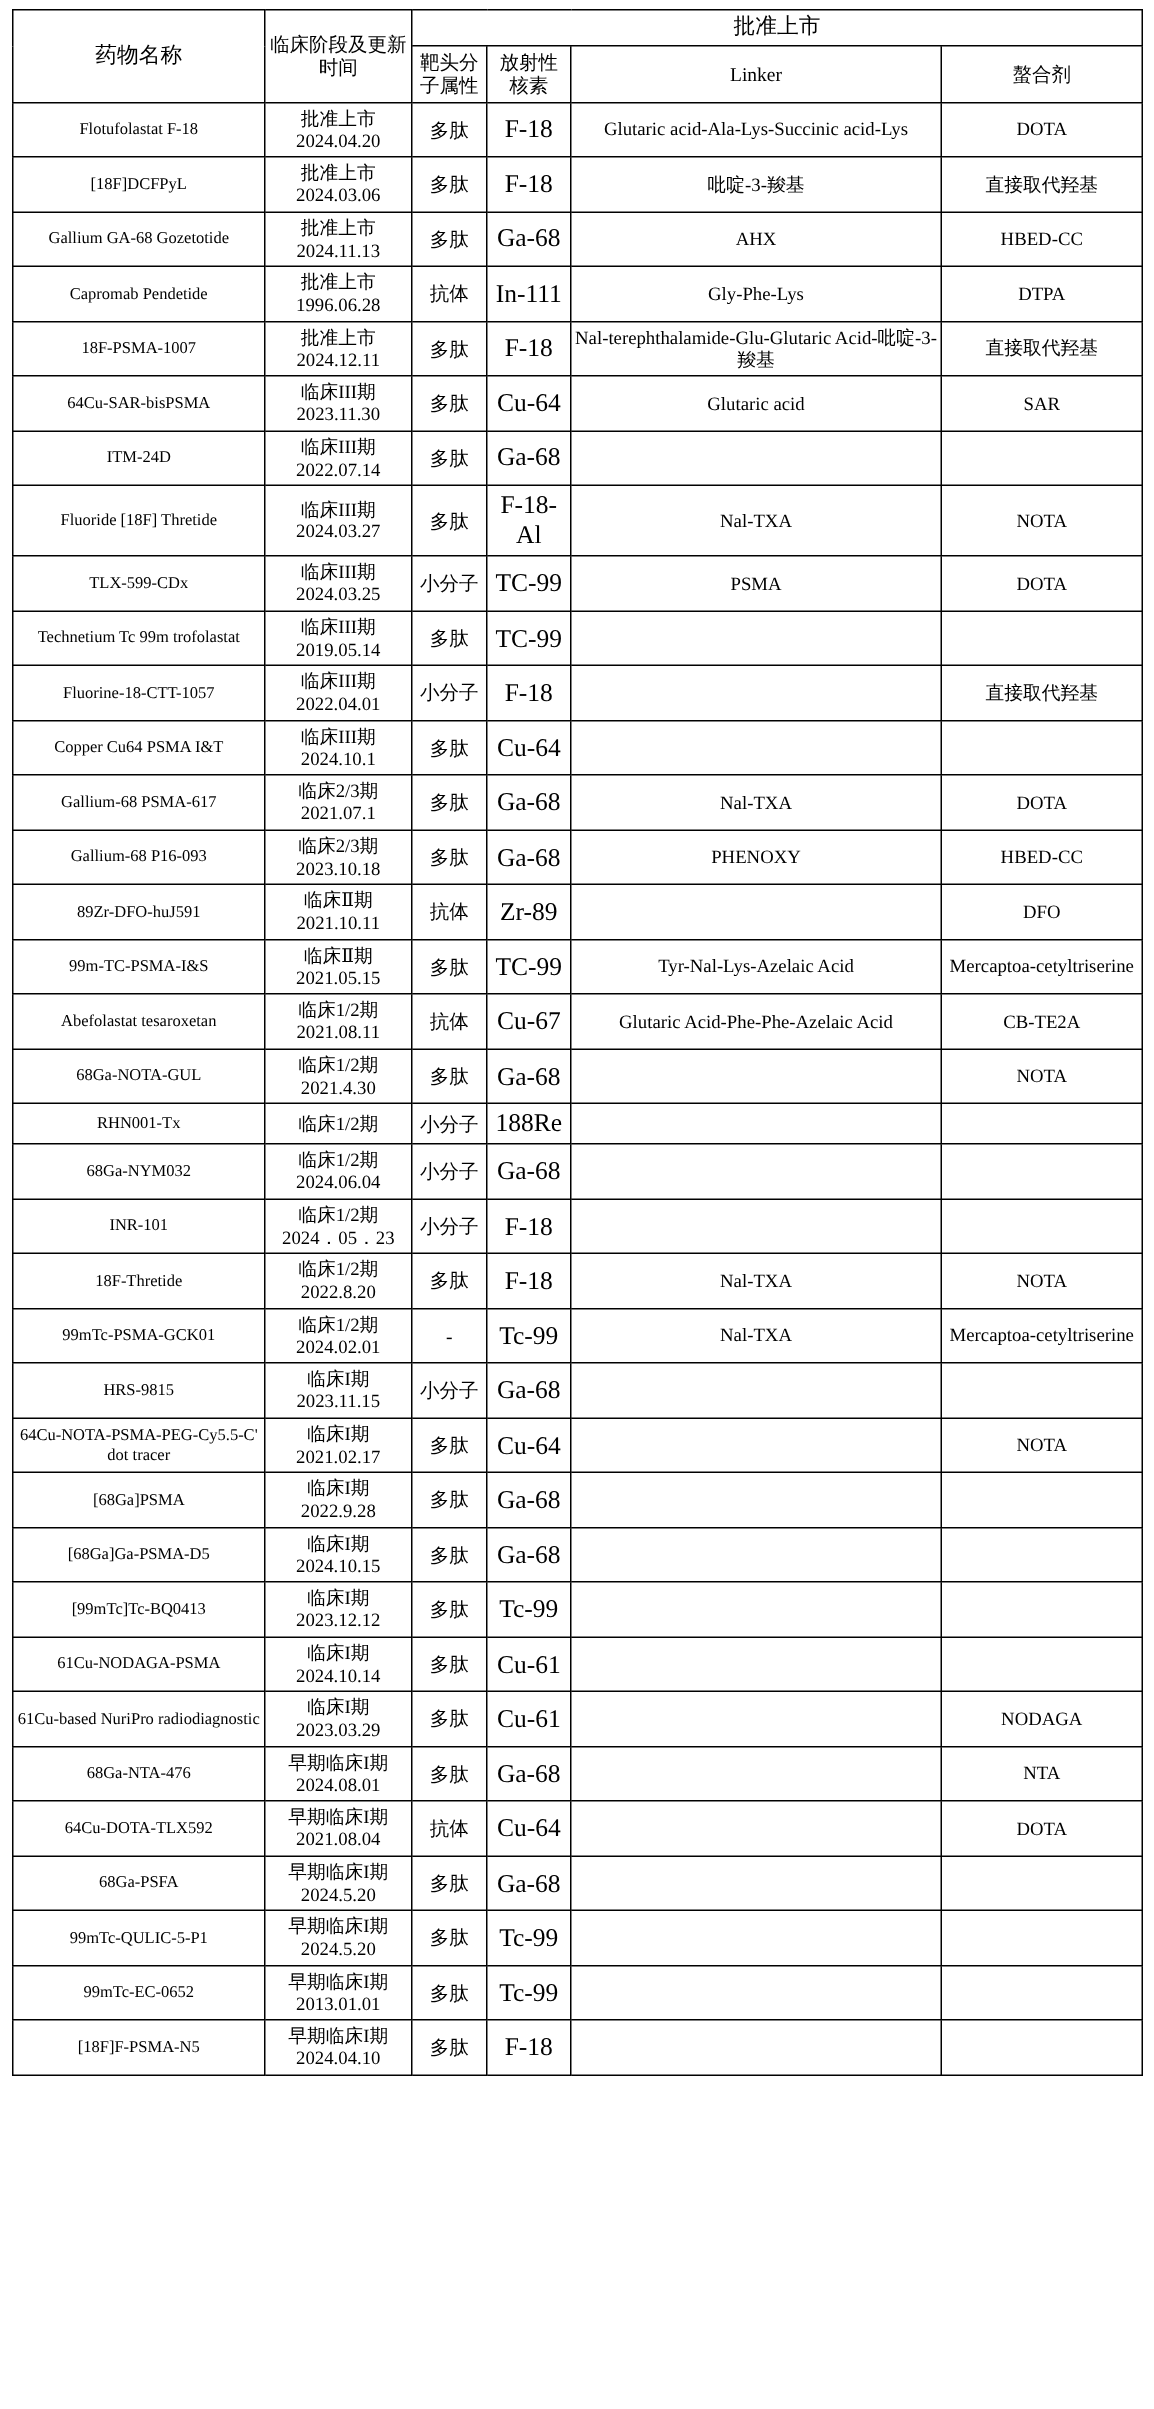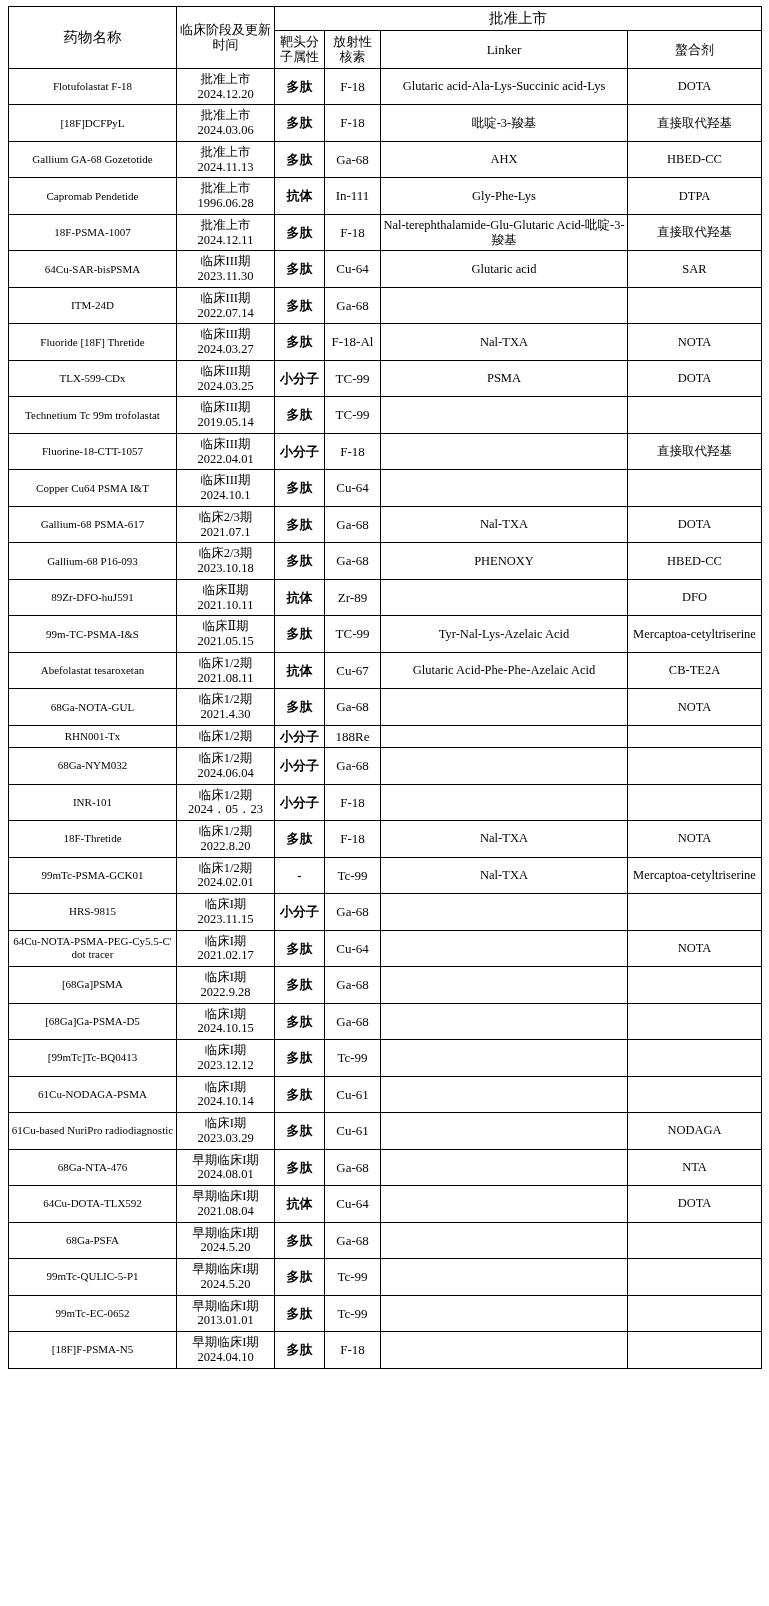--- a/index.html
+++ b/index.html
@@ -51,24 +51,23 @@
     font-size: 13px;
   }
   td.name {
     font-size: 11px;
   }
   td.phase {
     font-size: 12.5px;
   }
   td.target {
     font-size: 13px;
-    font-weight: bold;
   }
   td.nuclide {
-    font-size: 13px;
+    font-size: 17px;
   }
   td.linker {
     font-size: 12.5px;
   }
   td.chel {
     font-size: 12.5px;
   }
   .two-line {
     display: block;
   }
@@ -97,21 +96,21 @@
         <th class="h-sub">放射性核素</th>
         <th class="h-sub">Linker</th>
         <th class="h-sub">螯合剂</th>
       </tr>
     </thead>
     <tbody id="table-body">
         <tr>
           <td class="name">Flotufolastat F-18</td>
           <td class="phase">
             <span class="two-line">批准上市</span>
-            <span class="two-line">2024.12.20</span>
+            <span class="two-line">2024.04.20</span>
           </td>
           <td class="target">多肽</td>
           <td class="nuclide">F-18</td>
           <td class="linker">Glutaric acid-Ala-Lys-Succinic acid-Lys</td>
           <td class="chel">DOTA</td>
         </tr>
         <tr>
           <td class="name">[18F]DCFPyL</td>
           <td class="phase">
             <span class="two-line">批准上市</span>

